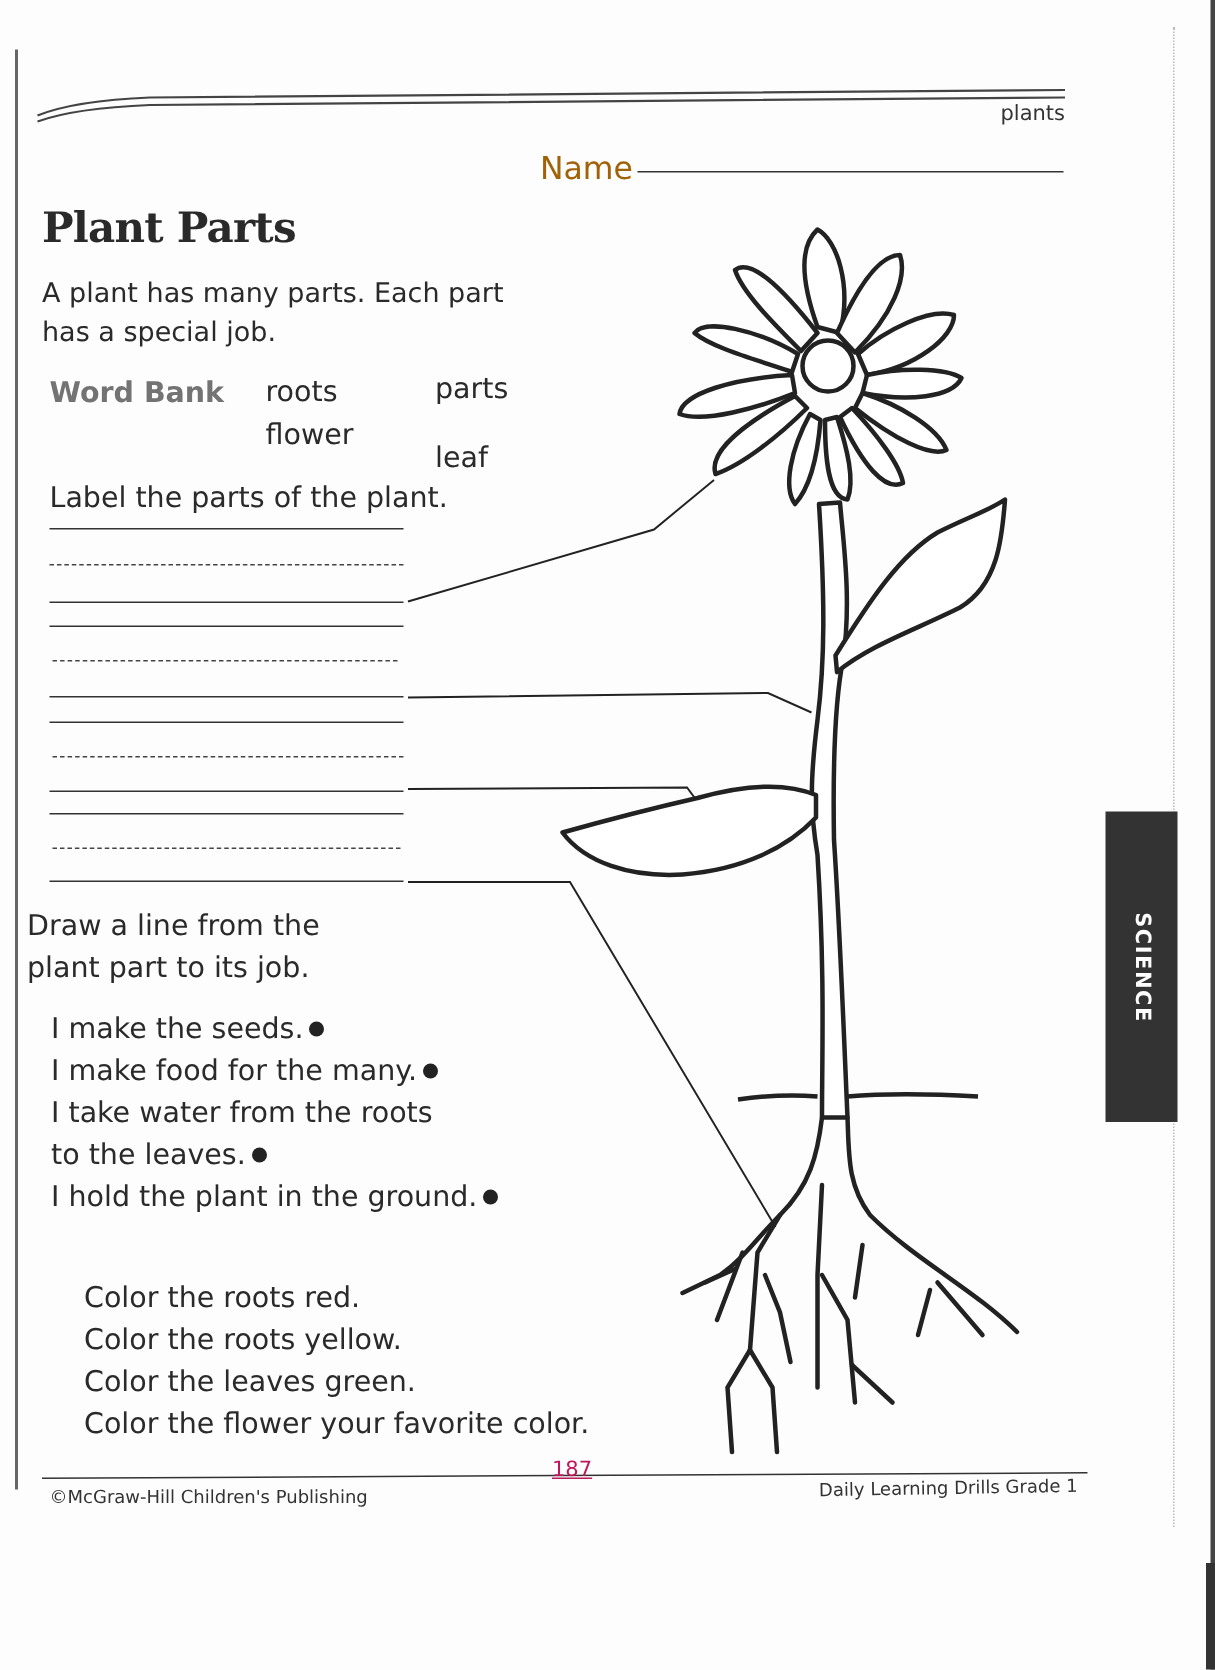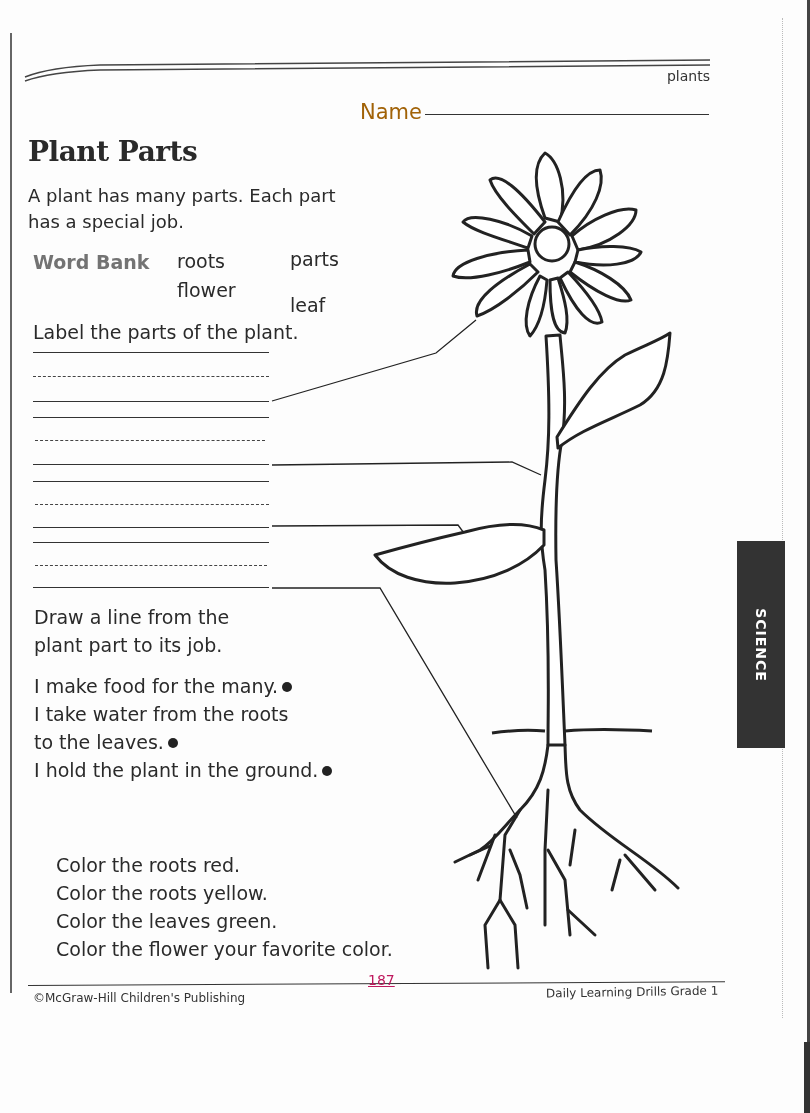--- a/index.html
+++ b/index.html
@@ -16,21 +16,21 @@
   .topic { left:640px; top:68px; width:70px; text-align:right; font-size:14px; color:#333; }
   .name-label { left:360px; top:100px; font-size:21px; color:#a16207; }
   .name-line { left:425px; top:114px; width:284px; height:1px; background:#333; }
   .title { left:28px; top:135px; font-family:"DejaVu Serif", serif; font-weight:bold; font-size:28px; color:#2a2a2a; letter-spacing:-0.5px; }
   .intro { left:28px; top:183px; width:320px; font-size:18px; line-height:26px; color:#2a2a2a; }
   .wb-label { left:33px; top:251px; font-weight:bold; font-size:19px; color:#737373; }
   .wb-word { font-size:19px; color:#2a2a2a; }
   .instr { left:33px; top:321px; font-size:19px; color:#2a2a2a; }
   .slot-line { height:0; border-top:1.5px solid #333; }
   .slot-dash { height:0; border-top:1.5px dashed #444; }
-  .job-instr { left:34px; top:603px; font-size:19px; line-height:28px; color:#2a2a2a; }
+  .job-instr { left:18px; top:603px; font-size:19px; line-height:28px; color:#2a2a2a; }
   .jobs { left:34px; top:672px; font-size:19px; line-height:28px; color:#2a2a2a; }
   .dot { display:inline-block; width:10px; height:10px; border-radius:50%; background:#222; margin-left:4px; vertical-align:1px; }
   .color-list { left:56px; top:851px; font-size:19px; line-height:28px; color:#2a2a2a; }
   .footer-line { left:28px; top:985px; width:697px; height:0; border-top:1.5px solid #333; transform:rotate(-0.3deg); transform-origin:left; }
   .footer-left { left:33px; top:991px; font-size:12px; color:#333; }
   .footer-page { left:368px; top:972px; font-size:14px; color:#be185d;text-decoration:underline; }
   .footer-right { left:546px; top:985px; font-size:12px; color:#333; transform:rotate(-1deg); }
   .science-tab { left:737px; top:541px; width:48px; height:207px; background:#333; }
   .science-text { position:absolute; left:50%; top:50%; transform:translate(-50%,-50%) rotate(90deg); color:#fff; font-weight:bold; font-size:14px; letter-spacing:1px; white-space:nowrap; }
   .plant-svg { left:0; top:0; }
@@ -131,20 +131,21 @@
     <path d="M490 846 L 470 855"></path>
   </g>
 </svg>
 
 <div class="abs job-instr">
   <div>Draw a line from the</div>
   <div>plant part to its job.</div>
 </div>
 
 <div class="abs jobs">
+  <div><span>I make the seeds.</span><span class="dot"></span></div>
   <div><span>I make food for the many.</span><span class="dot"></span></div>
   <div><span>I take water from the roots</span></div>
   <div><span>to the leaves.</span><span class="dot"></span></div>
   <div><span>I hold the plant in the ground.</span><span class="dot"></span></div>
 </div>
 
 <div class="abs color-list">
   <div>Color the roots red.</div>
   <div>Color the roots yellow.</div>
   <div>Color the leaves green.</div>

